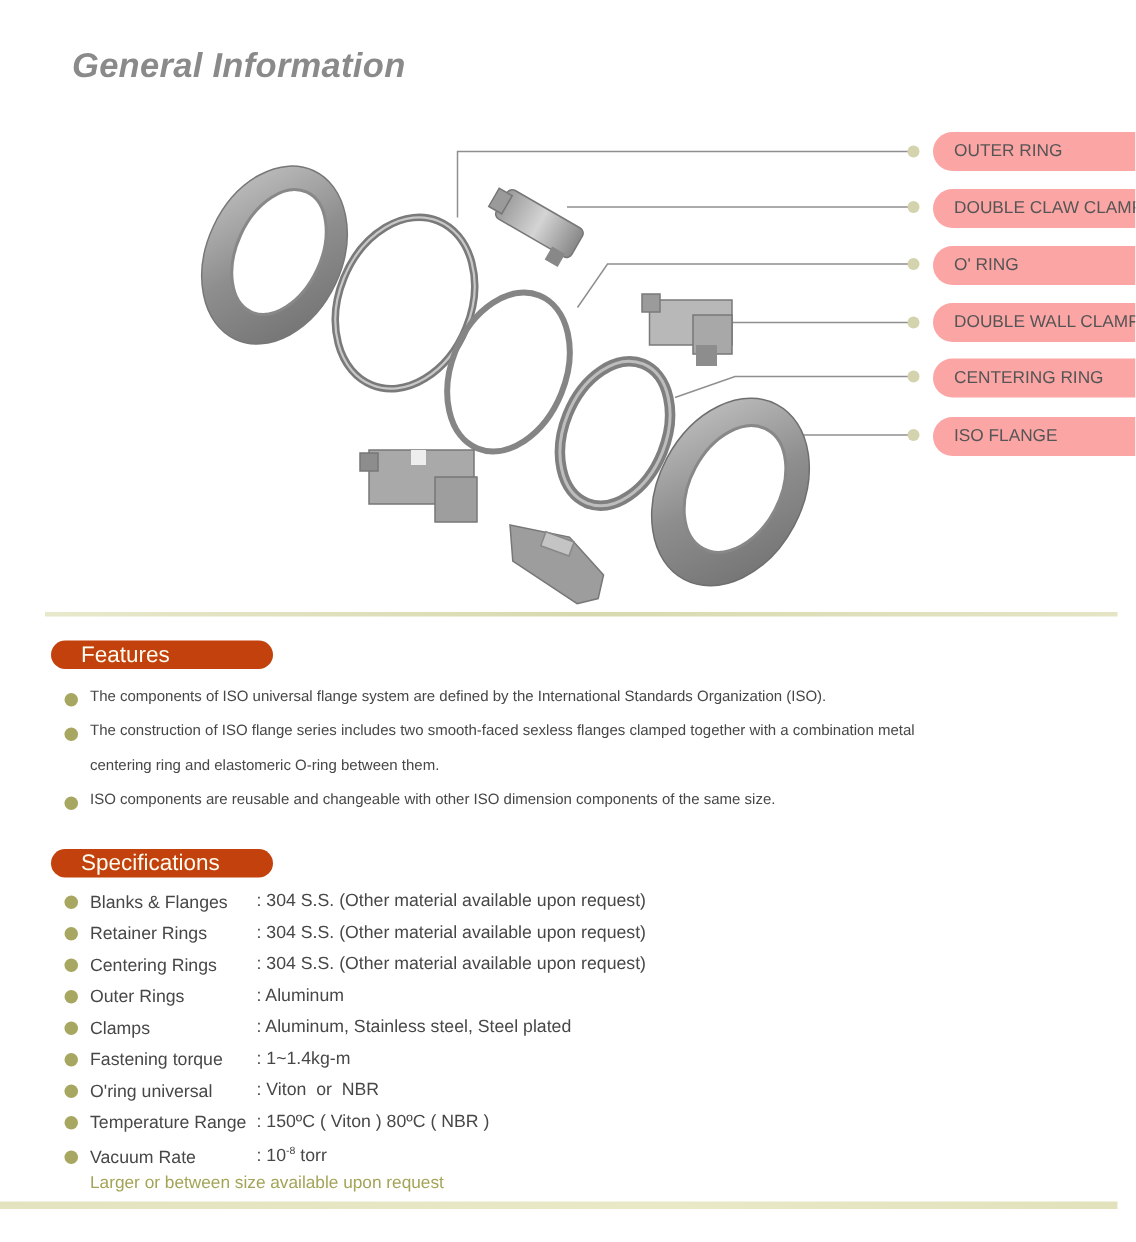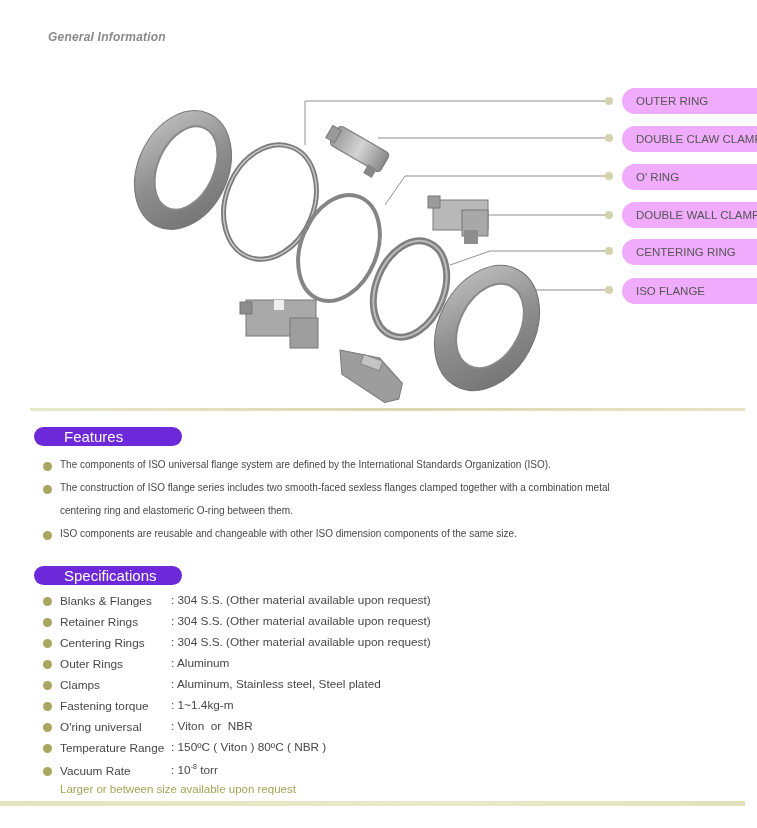--- a/index.html
+++ b/index.html
@@ -1,48 +1,48 @@
 <!DOCTYPE html>
 <html><head>
 <meta charset="utf-8">
 <style>
   * { margin: 0; padding: 0; box-sizing: border-box; }
   html, body { width: 757px; height: 828px; background: #ffffff; overflow: hidden; }
   body { position: relative; font-family: "Liberation Sans", sans-serif; color: #4a4a4a; }
 
   .page-title {
     position: absolute; left: 48px; top: 30px;
-    font-size: 12px; font-weight: bold; font-style: italic; color: #8a8a8a;
+    font-size: 23px; font-weight: bold; font-style: italic; color: #8a8a8a;
     letter-spacing: 0.2px;
   }
 
   
   .diagram { position: absolute; left: 0; top: 80px; width: 757px; height: 330px; }
   .diagram svg { position: absolute; left: 0; top: 0; }
 
   .callout {
     position: absolute; left: 622px; height: 26px; width: 135px;
-    background: #f0abfc; border-radius: 13px 0 0 13px;
+    background: #fca5a5; border-radius: 13px 0 0 13px;
     font-size: 11.5px; color: #555; line-height: 26px; padding-left: 14px;
     white-space: nowrap; overflow: hidden;
   }
   .callout-dot {
     position: absolute; left: 605px; width: 8px; height: 8px; border-radius: 50%;
     background: #d3d3ad;
   }
 
   .divider-top {
     position: absolute; left: 30px; top: 408px; width: 715px; height: 3px;
     background: linear-gradient(to right, #e8e8cc, #d9d9b0, #e5e5c6);
   }
 
   .section-pill {
     position: absolute; left: 34px; height: 19px; width: 148px;
-    background: #6d28d9; border-radius: 10px;
-    color: #fbfbef; font-size: 15px; line-height: 19px; padding-left: 30px;
+    background: #c2410c; border-radius: 10px;
+    color: #fbfbef; font-size: 15px; line-height: 19px; padding-left: 20px;
   }
 
   .bullet {
     position: absolute; width: 9px; height: 9px; border-radius: 50%;
     background: #a7a761;
   }
   .feat-text {
     position: absolute; left: 60px; font-size: 10px; color: #474747; white-space: nowrap;
   }
 

